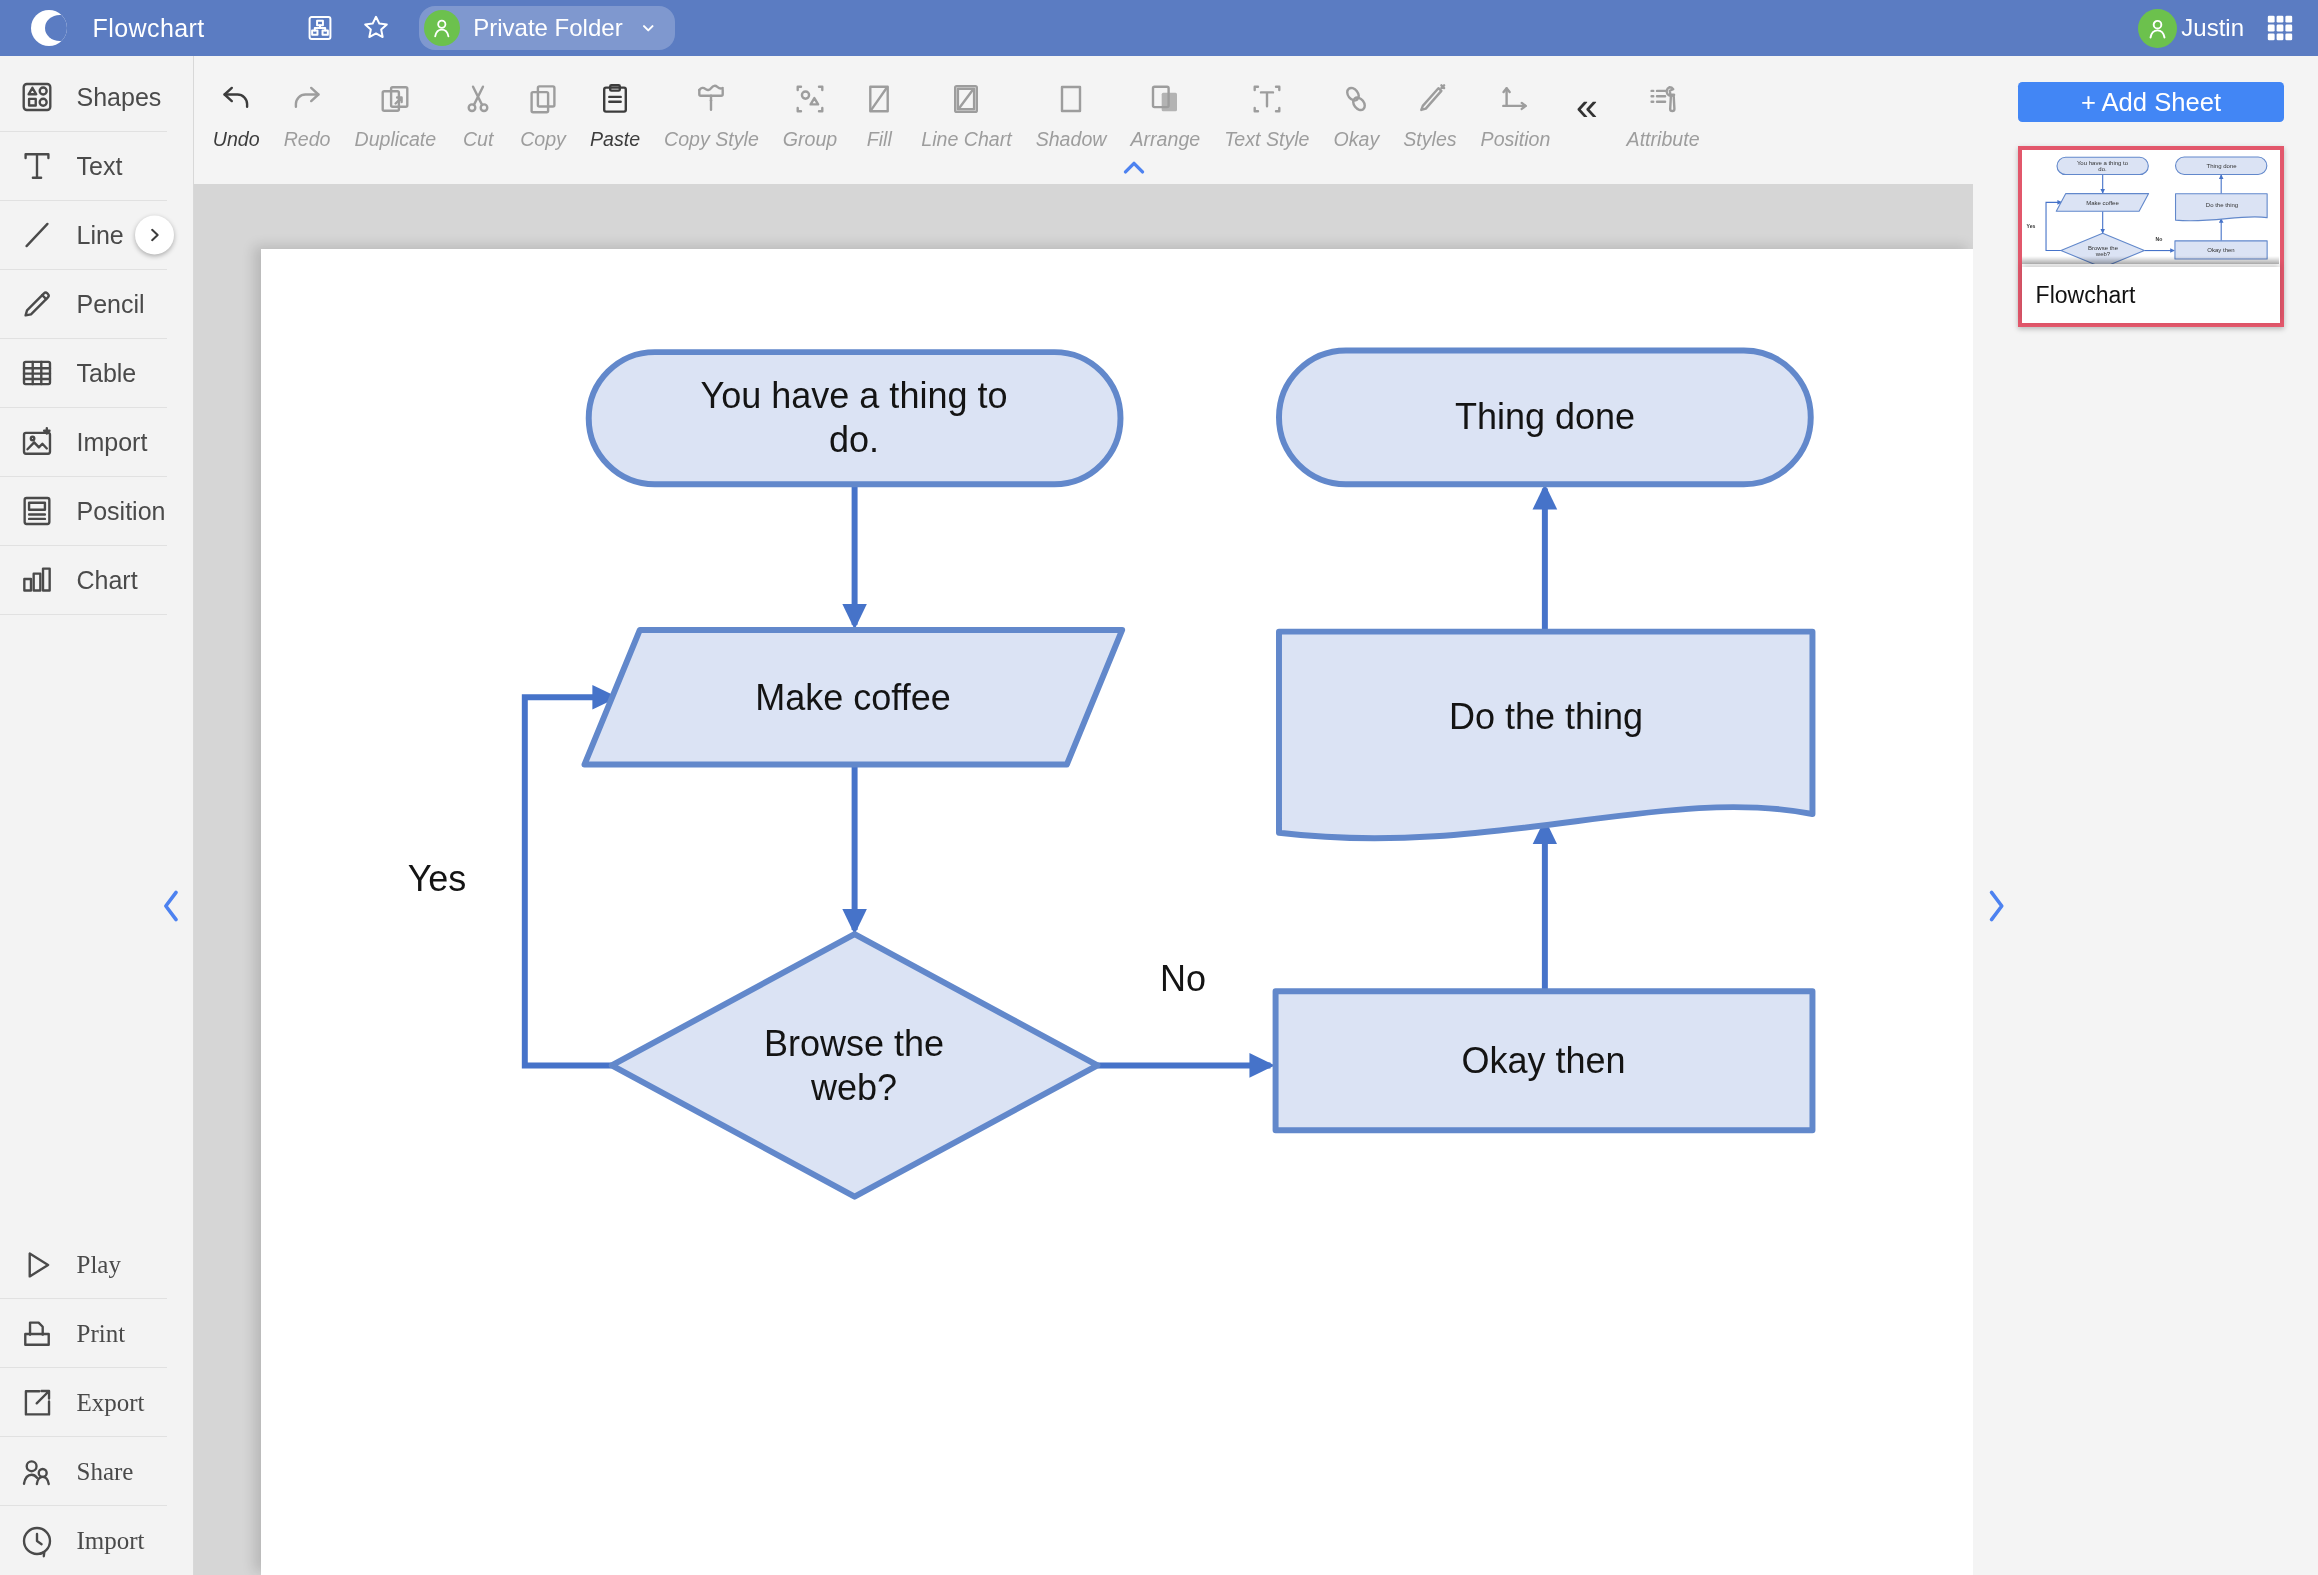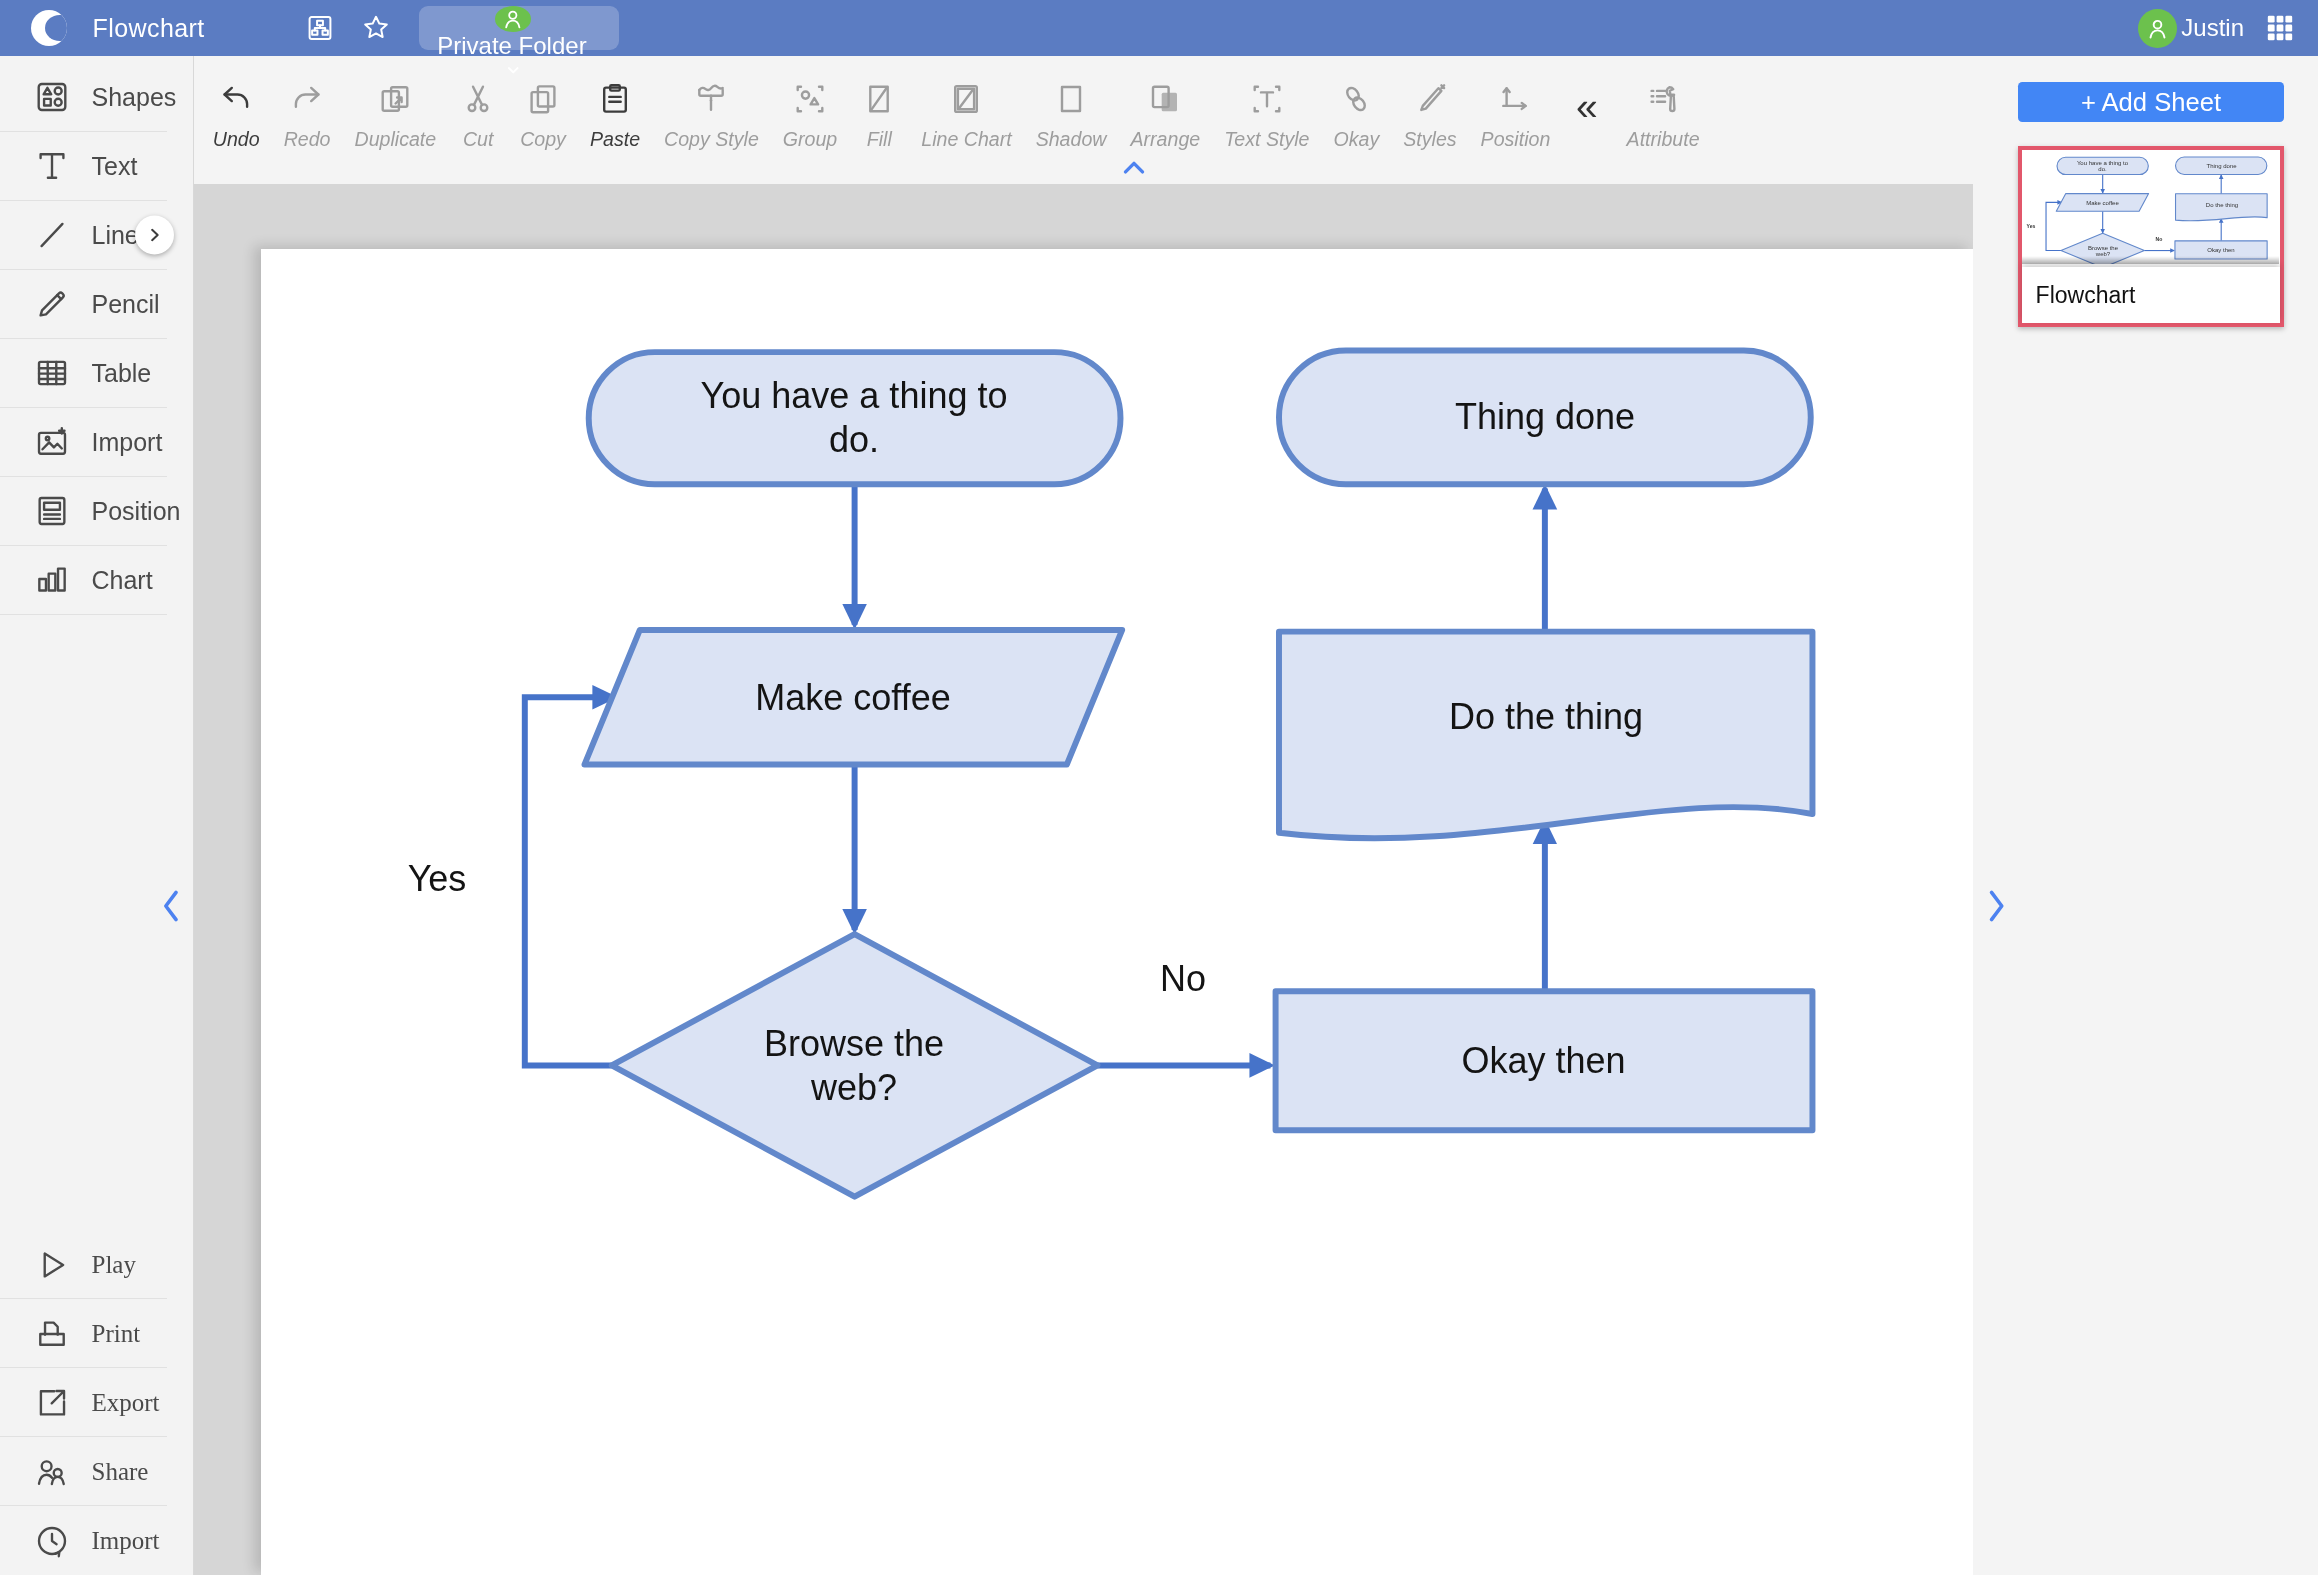--- a/index.html
+++ b/index.html
@@ -12,22 +12,22 @@
 
   
   .topbar{position:absolute;left:0;top:0;width:2319px;height:56px;background:var(--topbar);
     display:flex;align-items:center;color:#fff;z-index:30;}
   .logo{width:36px;height:36px;border-radius:50%;background:#fff;position:relative;overflow:hidden;margin-left:31px;}
   .logo::after{content:"";position:absolute;left:40%;top:13%;width:84%;height:74%;border-radius:50%;background:var(--topbar);}
   .tb-title{font-size:25px;margin-left:25.6px;letter-spacing:0.4px;}
   .tb-ic{margin-left:24px;color:#fff;}
   .tb-ic svg{width:32px;height:32px;}
   .tb-ic.first{margin-left:99px;}
-  .folder-pill{display:flex;align-items:center;margin-left:27px;height:44px;border-radius:9px;
-    background:rgba(255,255,255,.22);padding:0 17px 0 5.1px;cursor:pointer;flex-direction:column;}
+  .folder-pill{display:flex;align-items:center;margin-left:27px;height:44px;border-radius:16px;
+    background:rgba(255,255,255,.22);padding:0 17px 0 5.1px;cursor:pointer;}
   .avatar{border-radius:50%;background:var(--avatar_green);display:flex;align-items:center;justify-content:center;color:#fff;}
   .avatar.small{width:36px;height:36px;}
   .avatar.small svg{width:25.6px;height:25.6px;}
   .avatar.big{width:39px;height:39px;}
   .avatar.big svg{width:27px;height:27px;}
   .pill-label{font-size:24px;margin:0 15.3px 0 13.6px;}
   .pill-caret svg{width:20.5px;height:20.5px;}
   .tb-right{margin-left:auto;display:flex;align-items:center;margin-right:22px;}
   .user-name{font-size:24px;margin:0 19px 0 4px;}
   .apps svg{width:34px;height:34px;}
@@ -40,21 +40,21 @@
   .tb-item .icon svg{width:36px;height:36px;}
   .tb-label{font-size:19.6px;white-space:nowrap;font-style:italic;}
   .tb-collapse{font-size:39px;color:#333;padding:8.5px 17px 0 13.6px;line-height:1;cursor:pointer;}
   .toolbar-caret{position:absolute;left:1122px;top:160px;z-index:12;cursor:pointer;}
 
   
   .sidebar{position:absolute;left:0;top:56px;bottom:0;width:194px;background:var(--sidebar_bg);
     border-right:0.9px solid #d8d8d8;z-index:20;box-sizing:border-box;}
   .sb-group-top{position:absolute;top:6.8px;left:0;right:0;}
   .sb-group-bottom{position:absolute;bottom:0;left:0;right:0;font-family:Liberation Serif, serif;}
-  .sb-item{height:69px;display:flex;align-items:center;padding-left:32px;color:#4a4a4a;position:relative;cursor:pointer;}
+  .sb-item{height:69px;display:flex;align-items:center;padding-left:17px;color:#4a4a4a;position:relative;cursor:pointer;}
   .sb-item::after{content:"";position:absolute;left:0;right:25.6px;bottom:0;height:0.9px;background:#e1e1e1;}
   .sb-item.nodiv::after{display:none;}
   .sb-item .icon{width:39px;height:39px;margin-right:20.5px;}
   .sb-item .icon svg{width:38px;height:38px;}
   .sb-label{font-size:25px;}
   .sb-expander{position:absolute;right:19px;top:50%;transform:translateY(-50%);width:39px;height:39px;border-radius:50%;
     background:#fff;box-shadow:0 1.7px 5.1px rgba(0,0,0,.3);display:flex;align-items:center;justify-content:center;color:#3d3d3d;}
   .sb-expander svg{width:19px;height:19px;}
 
   

